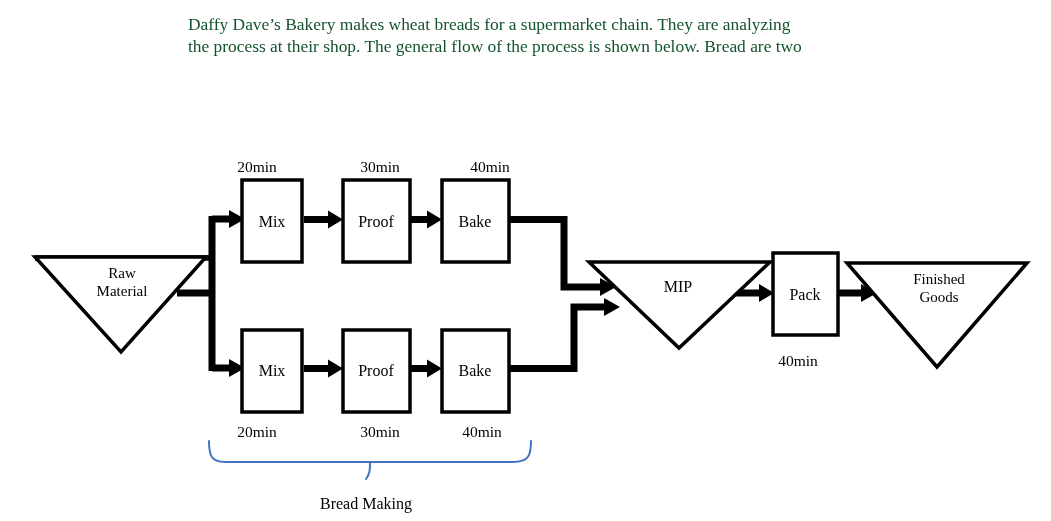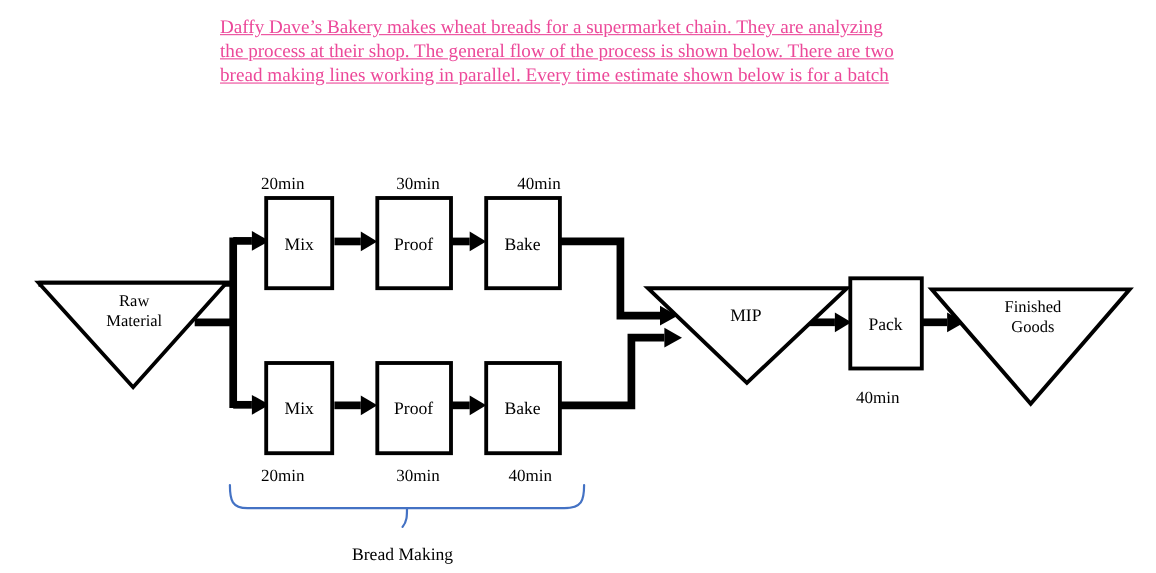--- a/index.html
+++ b/index.html
@@ -4,23 +4,22 @@
 <style>
   html,body { margin:0; padding:0; background:#ffffff; }
   .page {
     position:relative;
     width:1051px; height:521px;
     background:#ffffff;
     font-family:"Liberation Serif", serif;
     overflow:hidden;
   }
   .intro {
-    position:absolute; left:200px; top:13px;
-    color:#ec4899;
-    text-decoration:underline;
+    position:absolute; left:188px; top:13px;
+    color:#14532d;
   }
   .intro .line {
     font-size:17.4px;
     line-height:22px;
     white-space:nowrap;
   }
   .diagram-svg { position:absolute; left:0; top:0; }
   .shape  { fill:#ffffff; stroke:#000000; stroke-width:3.5; }
   .flow   { fill:none; stroke:#000000; stroke-width:7; }
   .flow-thin { fill:none; stroke:#000000; stroke-width:5.5; }
@@ -35,22 +34,21 @@
   .t-time  { font-size:15.5px; text-anchor:middle; }
   .t-brace { font-size:16px; text-anchor:middle; }
 </style>
 </head>
 <body>
 
 <div class="page">
 
   <div class="intro">
     <div class="line">Daffy Dave’s Bakery makes wheat breads for a supermarket chain. They are analyzing</div>
-    <div class="line">the process at their shop. The general flow of the process is shown below. There are two</div>
-    <div class="line">bread making lines working in parallel. Every time estimate shown below is for a batch</div>
+    <div class="line">the process at their shop. The general flow of the process is shown below. Bread are two</div>
   </div>
 
   <svg class="diagram-svg" width="1051" height="521" viewBox="0 0 1051 521">
 
     <g>
       <path class="flow-thin" d="M 35 258 L 215 258"></path>
       <path class="flow" d="M 177 293 L 214 293"></path>
       <path class="flow" d="M 212 216 L 212 371"></path>
       <path class="flow" d="M 212 219 L 229 219"></path>
       <polygon class="head" points="229,210 245,219 229,228"></polygon>

